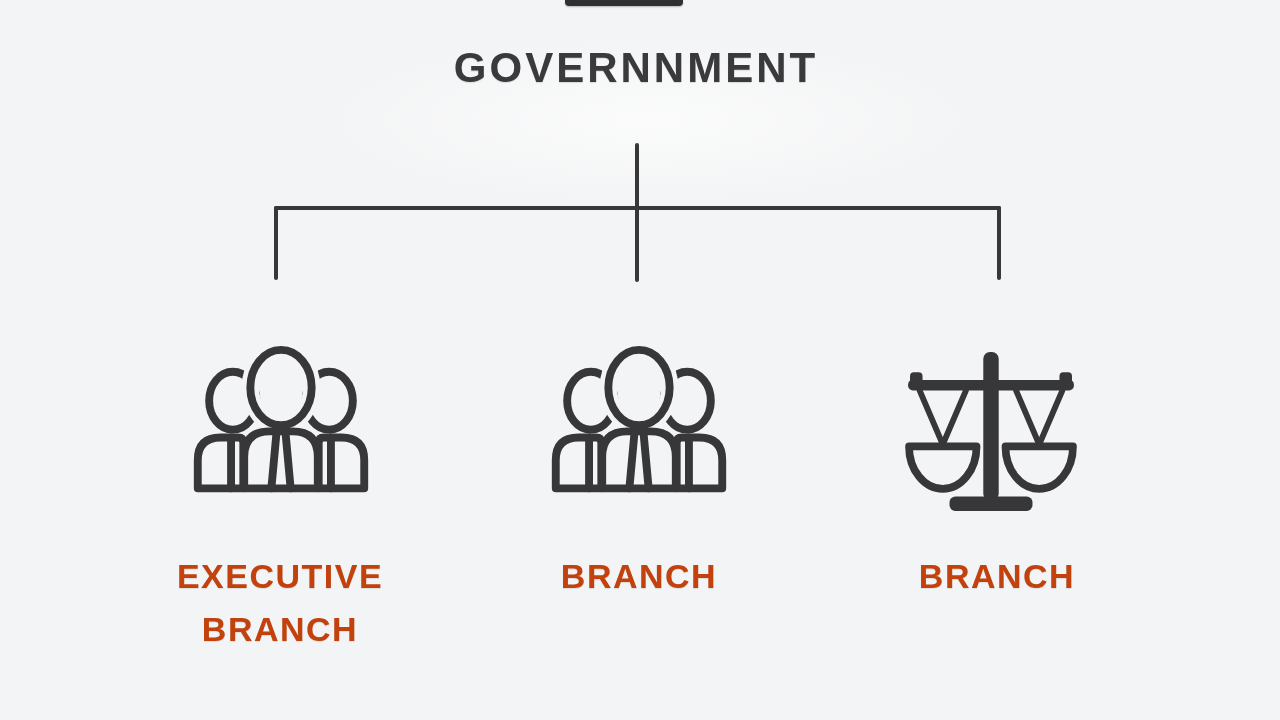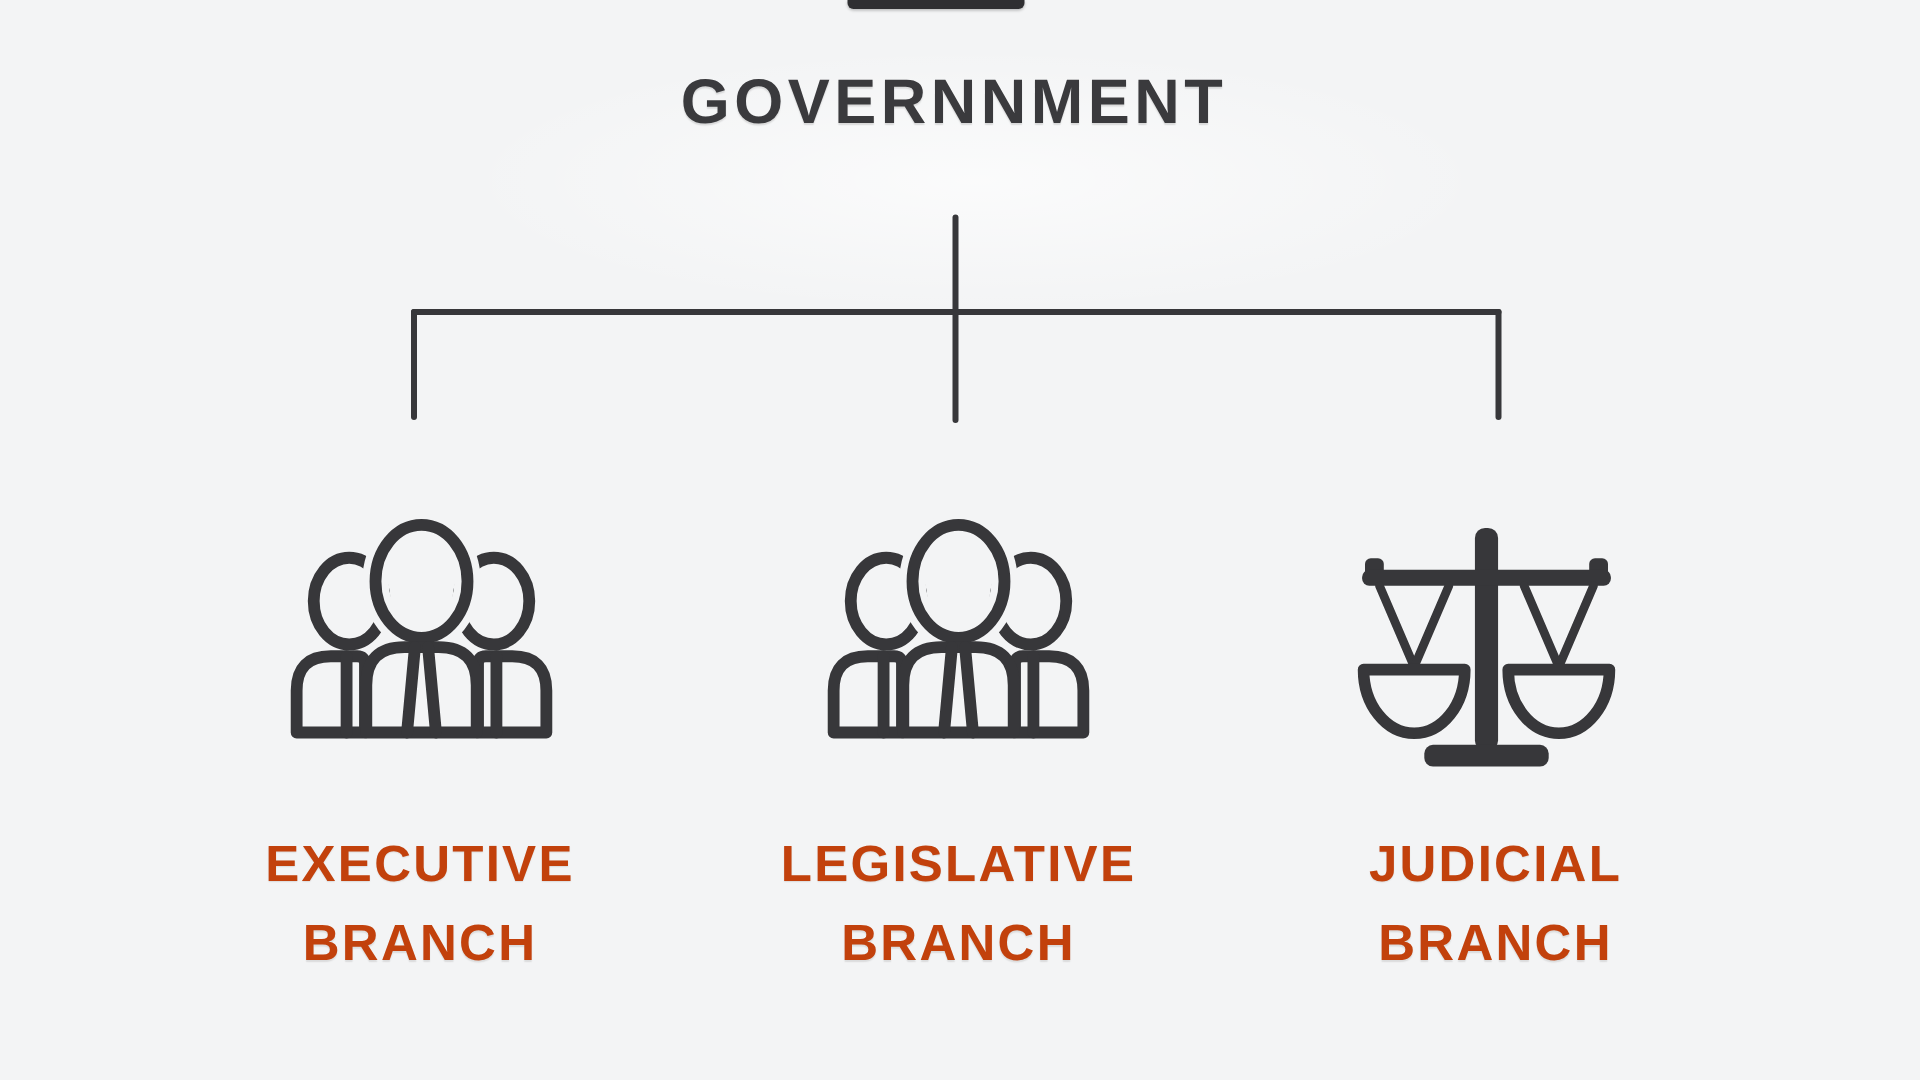--- a/index.html
+++ b/index.html
@@ -157,21 +157,19 @@
     <path class="ink-stroke" stroke-width="8" d="M115 100 a35 44 0 0 0 70 0 z"></path>
 
     <rect class="ink-fill" x="57" y="152" width="86" height="15" rx="6"></rect>
   </svg>
 
   <div class="branch-label label-executive">
     <div>EXECUTIVE</div>
     <div>BRANCH</div>
   </div>
   <div class="branch-label label-legislative">
-    <div>LEGISLATIVE</div>
     <div>BRANCH</div>
   </div>
   <div class="branch-label label-judicial">
-    <div>JUDICIAL</div>
     <div>BRANCH</div>
   </div>
 
 </div>
 
 </body></html>

